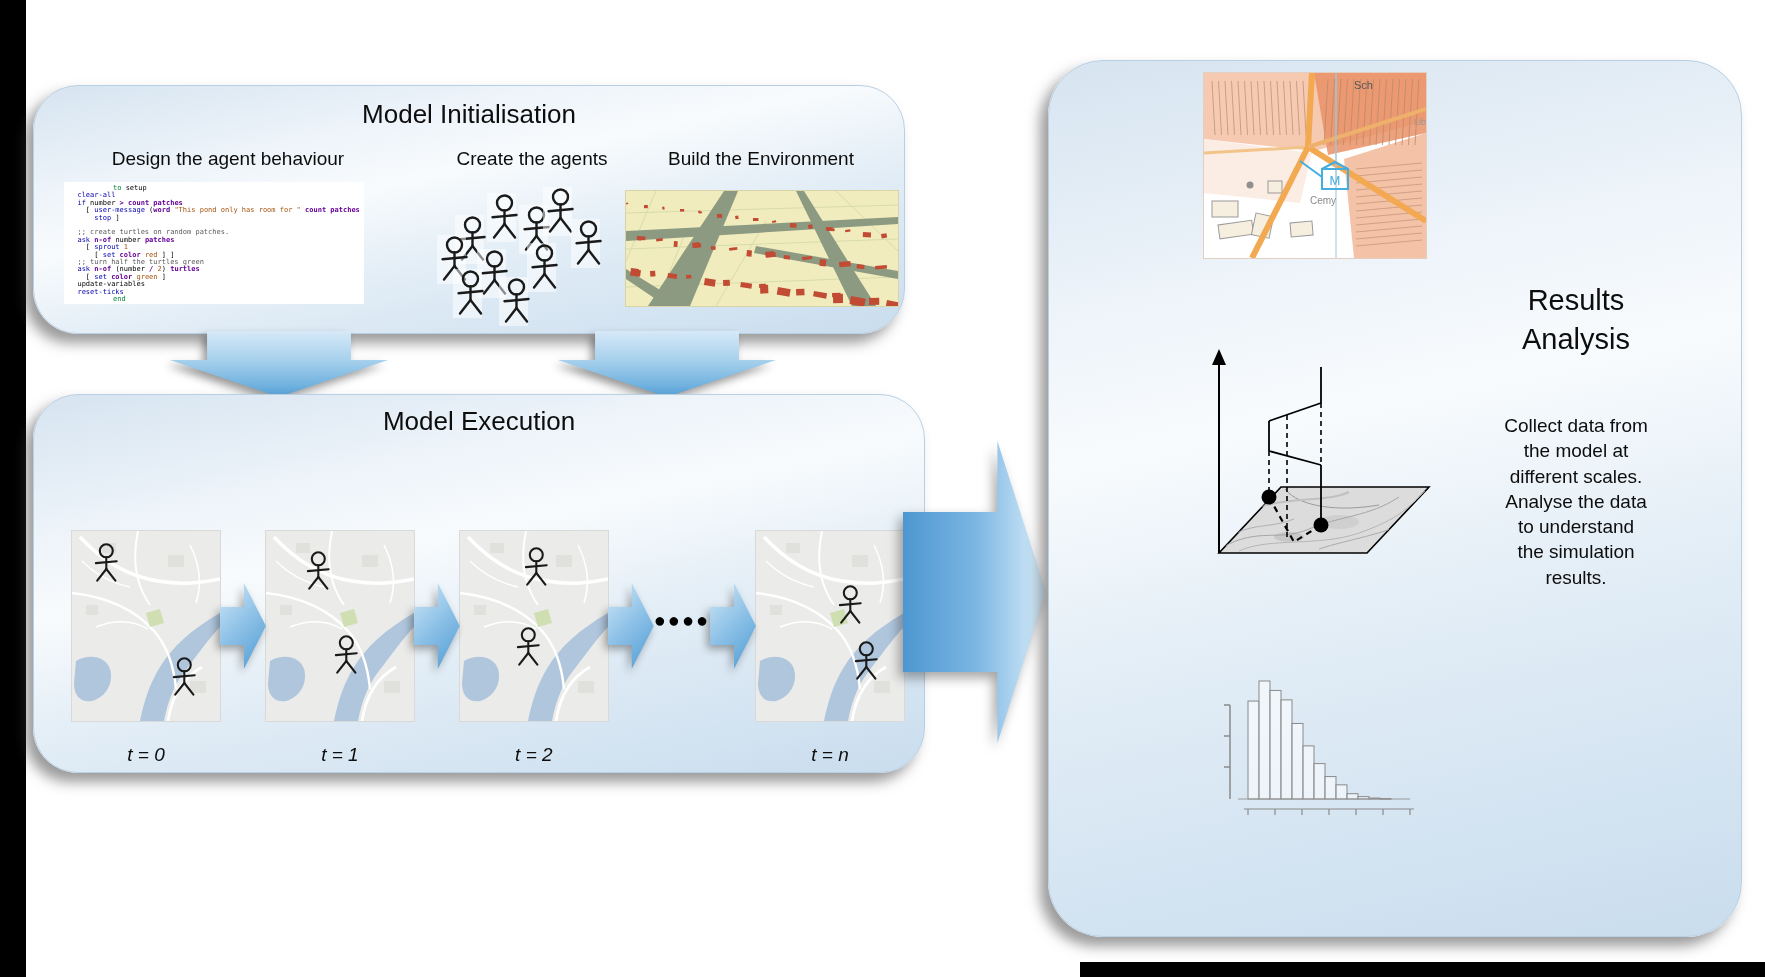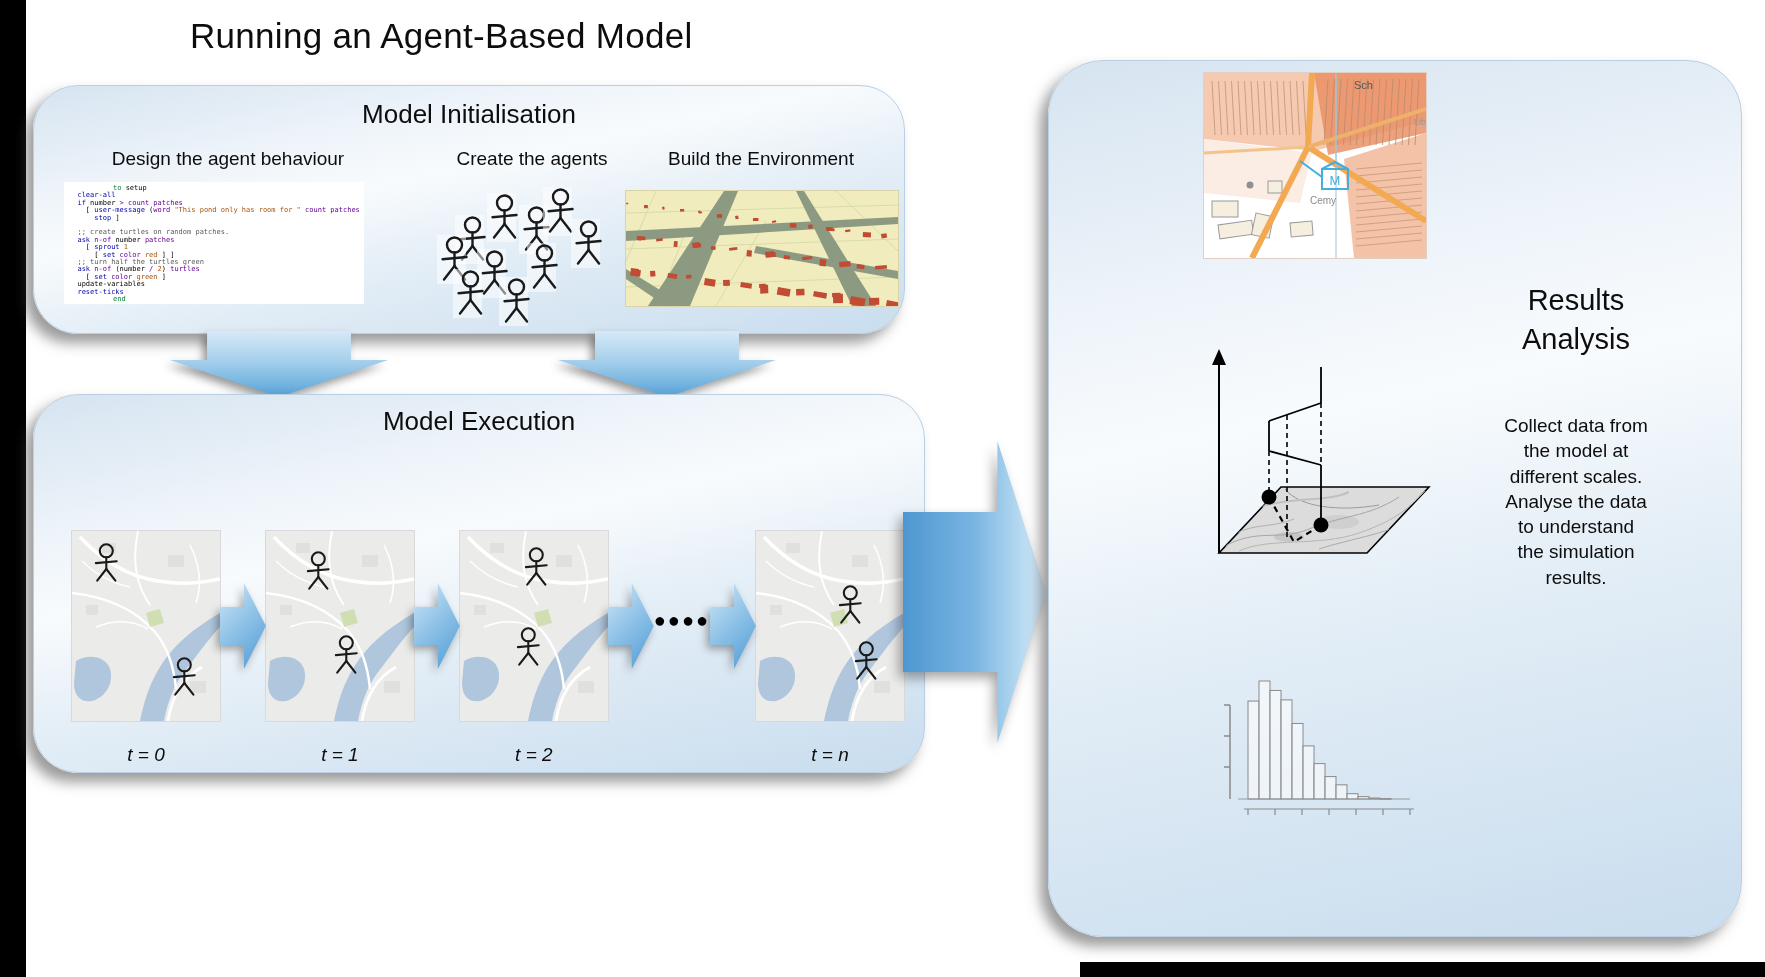--- a/index.html
+++ b/index.html
@@ -21,21 +21,21 @@
   .col-label{position:absolute;top:62px;font-size:19px;text-align:center;color:#0d0d0d;}
   #lbl-design{left:28px;width:332px;}
   #lbl-create{left:392px;width:212px;}
   #lbl-build{left:590px;width:274px;}
 
   .code-box{position:absolute;left:30px;top:96px;width:300px;height:122px;background:#ffffff;
     font-family:"DejaVu Sans Mono",monospace;font-size:7px;line-height:7.4px;white-space:pre;
     padding:3px 5px;box-sizing:border-box;overflow:hidden;color:#000;}
   .tk-k{color:#007f32;margin-left:44px;}
   .tk-c{color:#0000aa;}
-  .tk-r{color:#660096;}
+  .tk-r{color:#660096;font-weight:bold;}
   .tk-o{color:#a3520e;}
   .tk-g{color:#5a5a5a;}
 
   .crowd-box{position:absolute;left:398px;top:100px;width:200px;height:150px;}
   .env-box{position:absolute;left:592px;top:105px;width:272px;height:115px;box-shadow:0 0 0 1px #d8d4a8;}
 
   .darrow-wrap{position:absolute;top:331px;width:218px;height:66px;
     filter:drop-shadow(-4px 5px 4px rgba(0,0,0,.4));}
   #darrow1{left:170px;} #darrow2{left:558px;}
   .darrow{width:100%;height:100%;
@@ -87,21 +87,20 @@
       <line x1="3" y1="15.5" x2="19" y2="14"></line>
       <line x1="11" y1="20" x2="4" y2="29"></line>
       <line x1="11" y1="20" x2="18" y2="29"></line>
     </g>
   </defs>
 </svg>
 
 <div id="stage">
   <div class="abs left-bar"></div>
   <div class="abs bottom-strip"></div>
-  <div class="abs slide-title">Running an Agent-Based Model</div>
 
   <div class="panel panel-init">
     <div class="panel-h" style="top:13px;">Model Initialisation</div>
     <div class="col-label" id="lbl-design">Design the agent behaviour</div>
     <div class="col-label" id="lbl-create">Create the agents</div>
     <div class="col-label" id="lbl-build">Build the Environment</div>
 
     <div class="code-box"><div><span class="tk-k">to </span><span>setup</span></div><div><span>  </span><span class="tk-c">clear-all</span></div><div><span>  </span><span class="tk-c">if </span><span>number </span><span class="tk-r">&gt; count patches</span></div><div><span>    [ </span><span class="tk-c">user-message </span><span>(</span><span class="tk-r">word </span><span class="tk-o">"This pond only has room for " </span><span class="tk-r">count patches </span></div><div><span>      </span><span class="tk-c">stop </span><span>]</span></div><div>&nbsp;</div><div><span>  </span><span class="tk-g">;; create turtles on random patches.</span></div><div><span>  </span><span class="tk-c">ask </span><span class="tk-r">n-of </span><span>number </span><span class="tk-r">patches</span></div><div><span>    [ </span><span class="tk-c">sprout </span><span class="tk-o">1</span></div><div><span>      [ </span><span class="tk-c">set </span><span class="tk-r">color </span><span class="tk-o">red </span><span>] ]</span></div><div><span>  </span><span class="tk-g">;; turn half the turtles green</span></div><div><span>  </span><span class="tk-c">ask </span><span class="tk-r">n-of </span><span>(</span><span>number </span><span class="tk-r">/ </span><span class="tk-o">2</span><span>) </span><span class="tk-r">turtles</span></div><div><span>    [ </span><span class="tk-c">set </span><span class="tk-r">color </span><span class="tk-o">green </span><span>]</span></div><div><span>  update-variables</span></div><div><span>  </span><span class="tk-c">reset-ticks</span></div><div><span class="tk-k">end</span></div></div>
 
     <div class="crowd-box">

